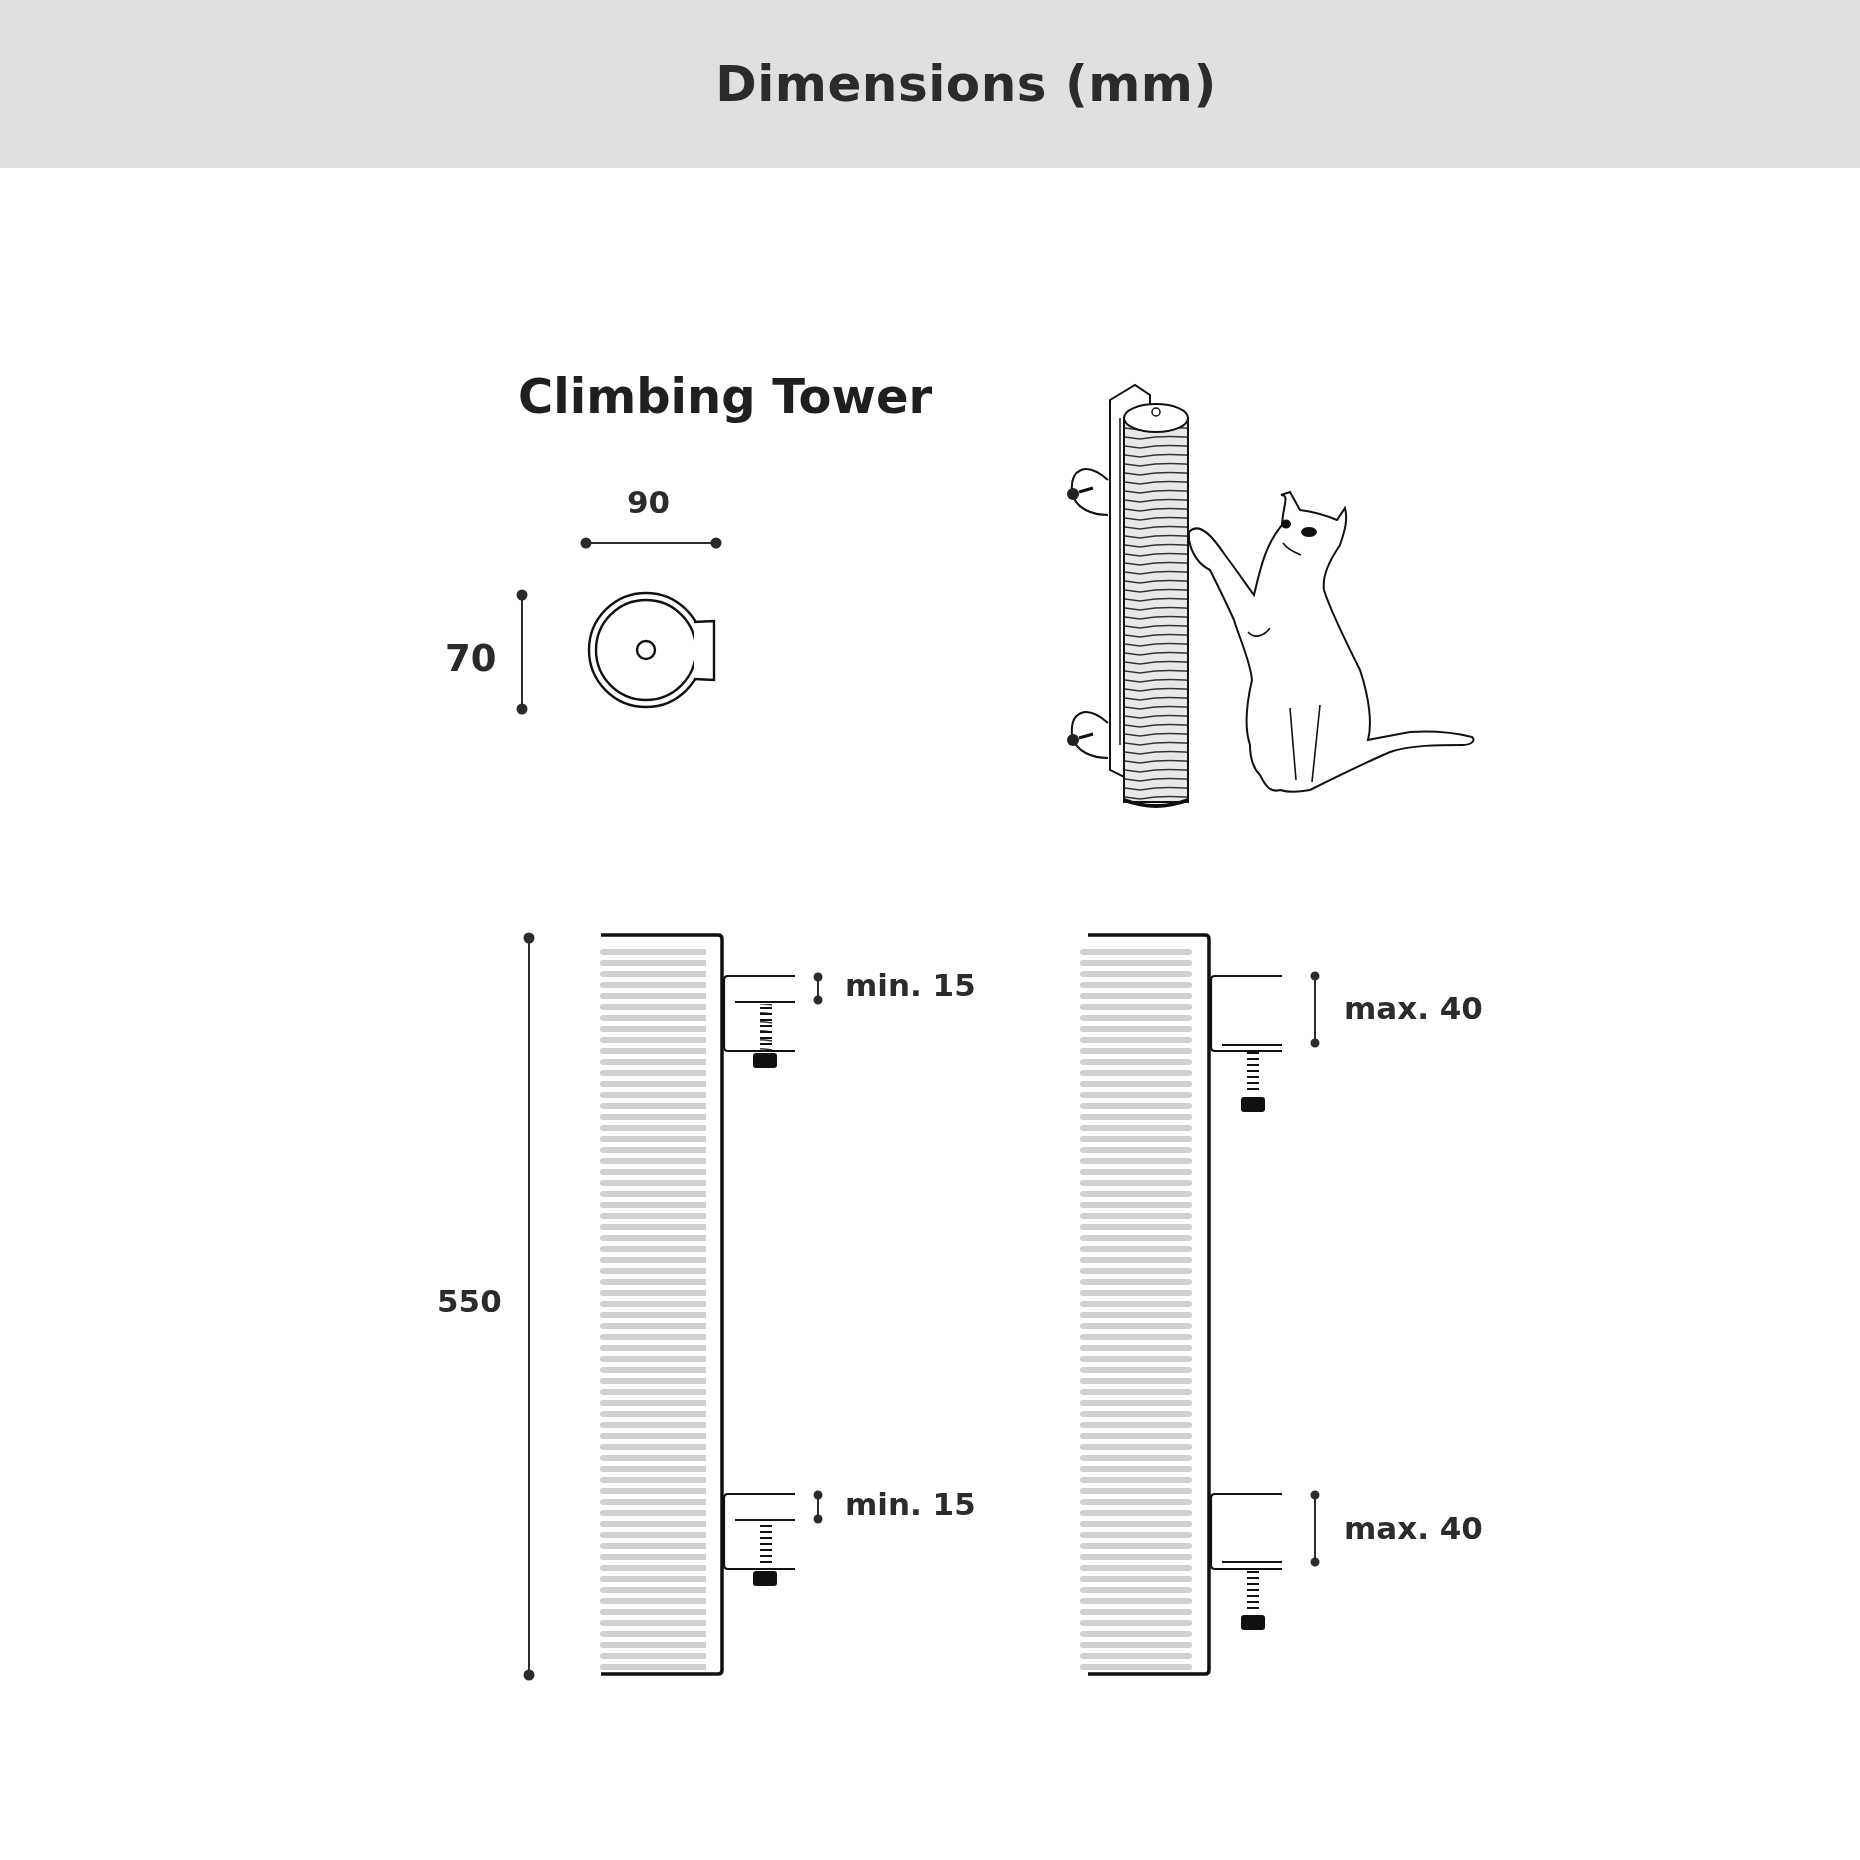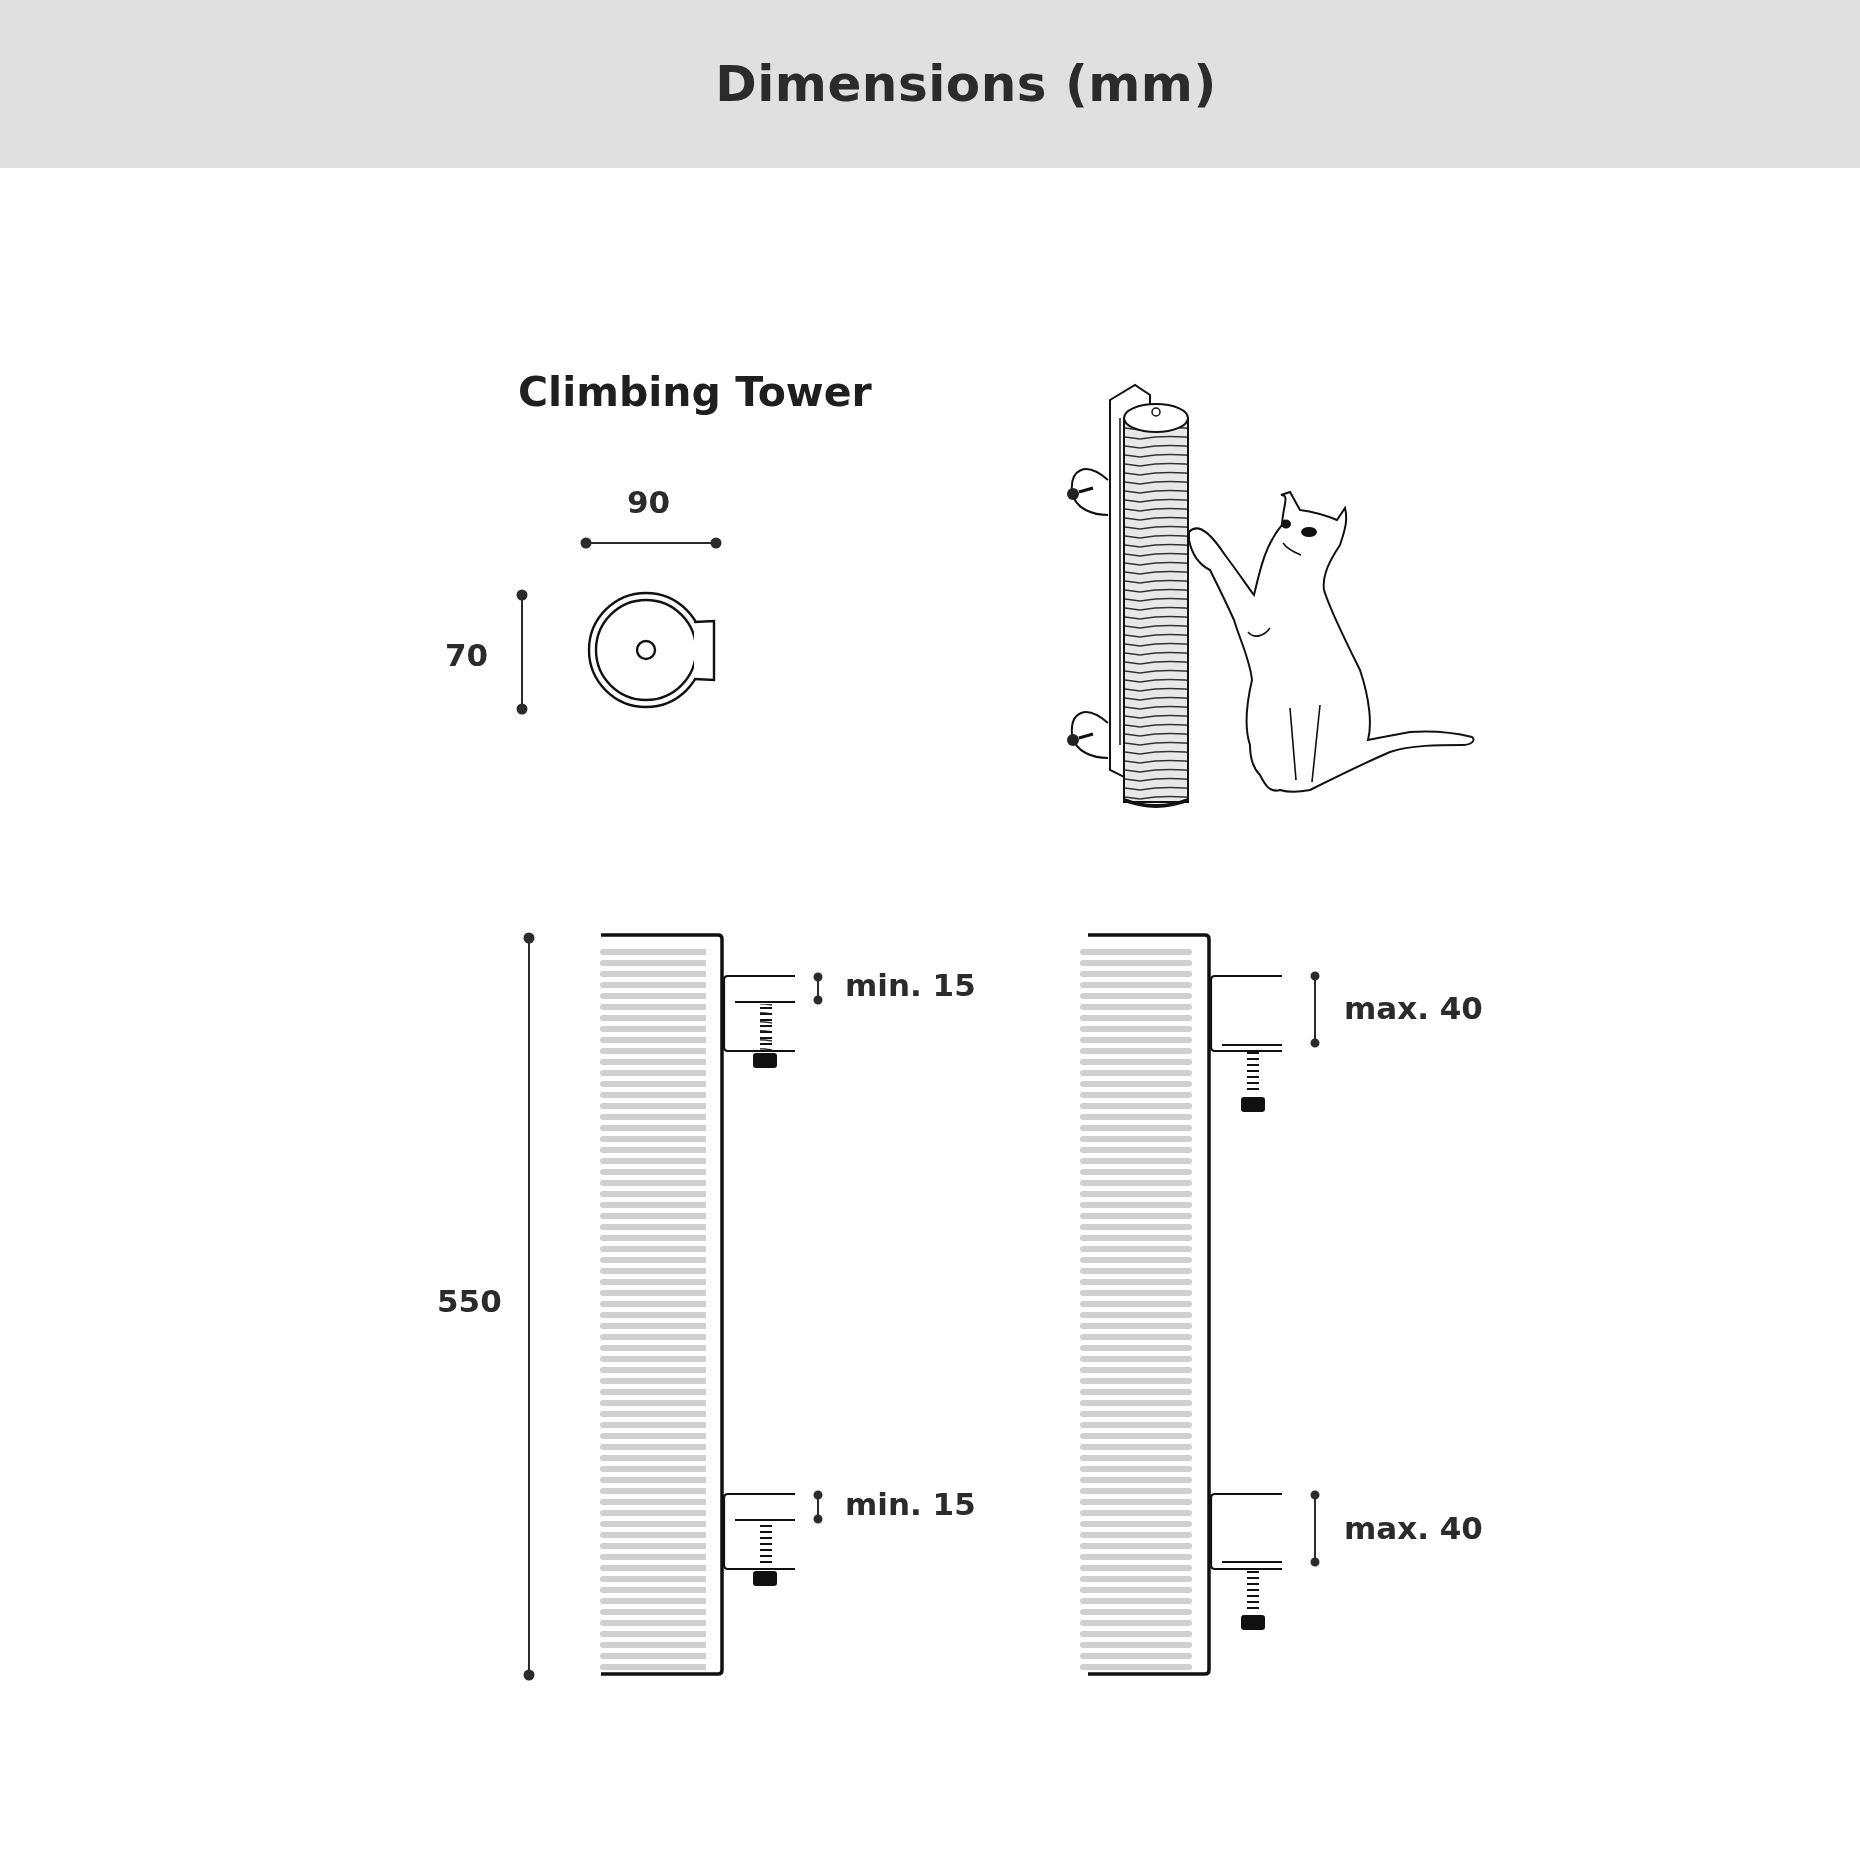--- a/index.html
+++ b/index.html
@@ -2,23 +2,23 @@
 <html><head>
 <meta charset="utf-8">
 <style>
   html, body { margin: 0; padding: 0; background: #ffffff; }
   body { width: 1860px; height: 1860px; position: relative; overflow: hidden;
          font-family: "DejaVu Sans", "Liberation Sans", sans-serif; color: #2b2b2b; }
   .header { position: absolute; left: 0; top: 0; width: 1860px; height: 168px; background: #e0e0e0;
             display: flex; align-items: center; justify-content: center; padding-left: 36px; }
   .header h1 { margin: 0; font-size: 50px; font-weight: bold; color: #2b2b2b; letter-spacing: 0.5px; }
   .lbl { position: absolute; font-weight: bold; color: #2b2b2b; white-space: nowrap; }
-  .section-title { left: 518px; top: 368px; font-size: 41px; color: #1f1f1f; }
+  .section-title { left: 518px; top: 368px; font-size: 48px; color: #1f1f1f; }
   .dim-90 { left: 627px; top: 484px; font-size: 31px; }
-  .dim-70 { left: 445px; top: 637px; font-size: 31px; }
+  .dim-70 { left: 445px; top: 637px; font-size: 37px; }
   .dim-550 { left: 437px; top: 1283px; font-size: 31px; text-align: center; }
   .dim-min-top { left: 845px; top: 967px; font-size: 31px; }
   .dim-min-bot { left: 845px; top: 1486px; font-size: 31px; }
   .dim-max-top { left: 1344px; top: 990px; font-size: 31px; }
   .dim-max-bot { left: 1344px; top: 1510px; font-size: 31px; }
   svg.drawing { position: absolute; left: 0; top: 0; }
 </style>
 </head>
 <body>
 

